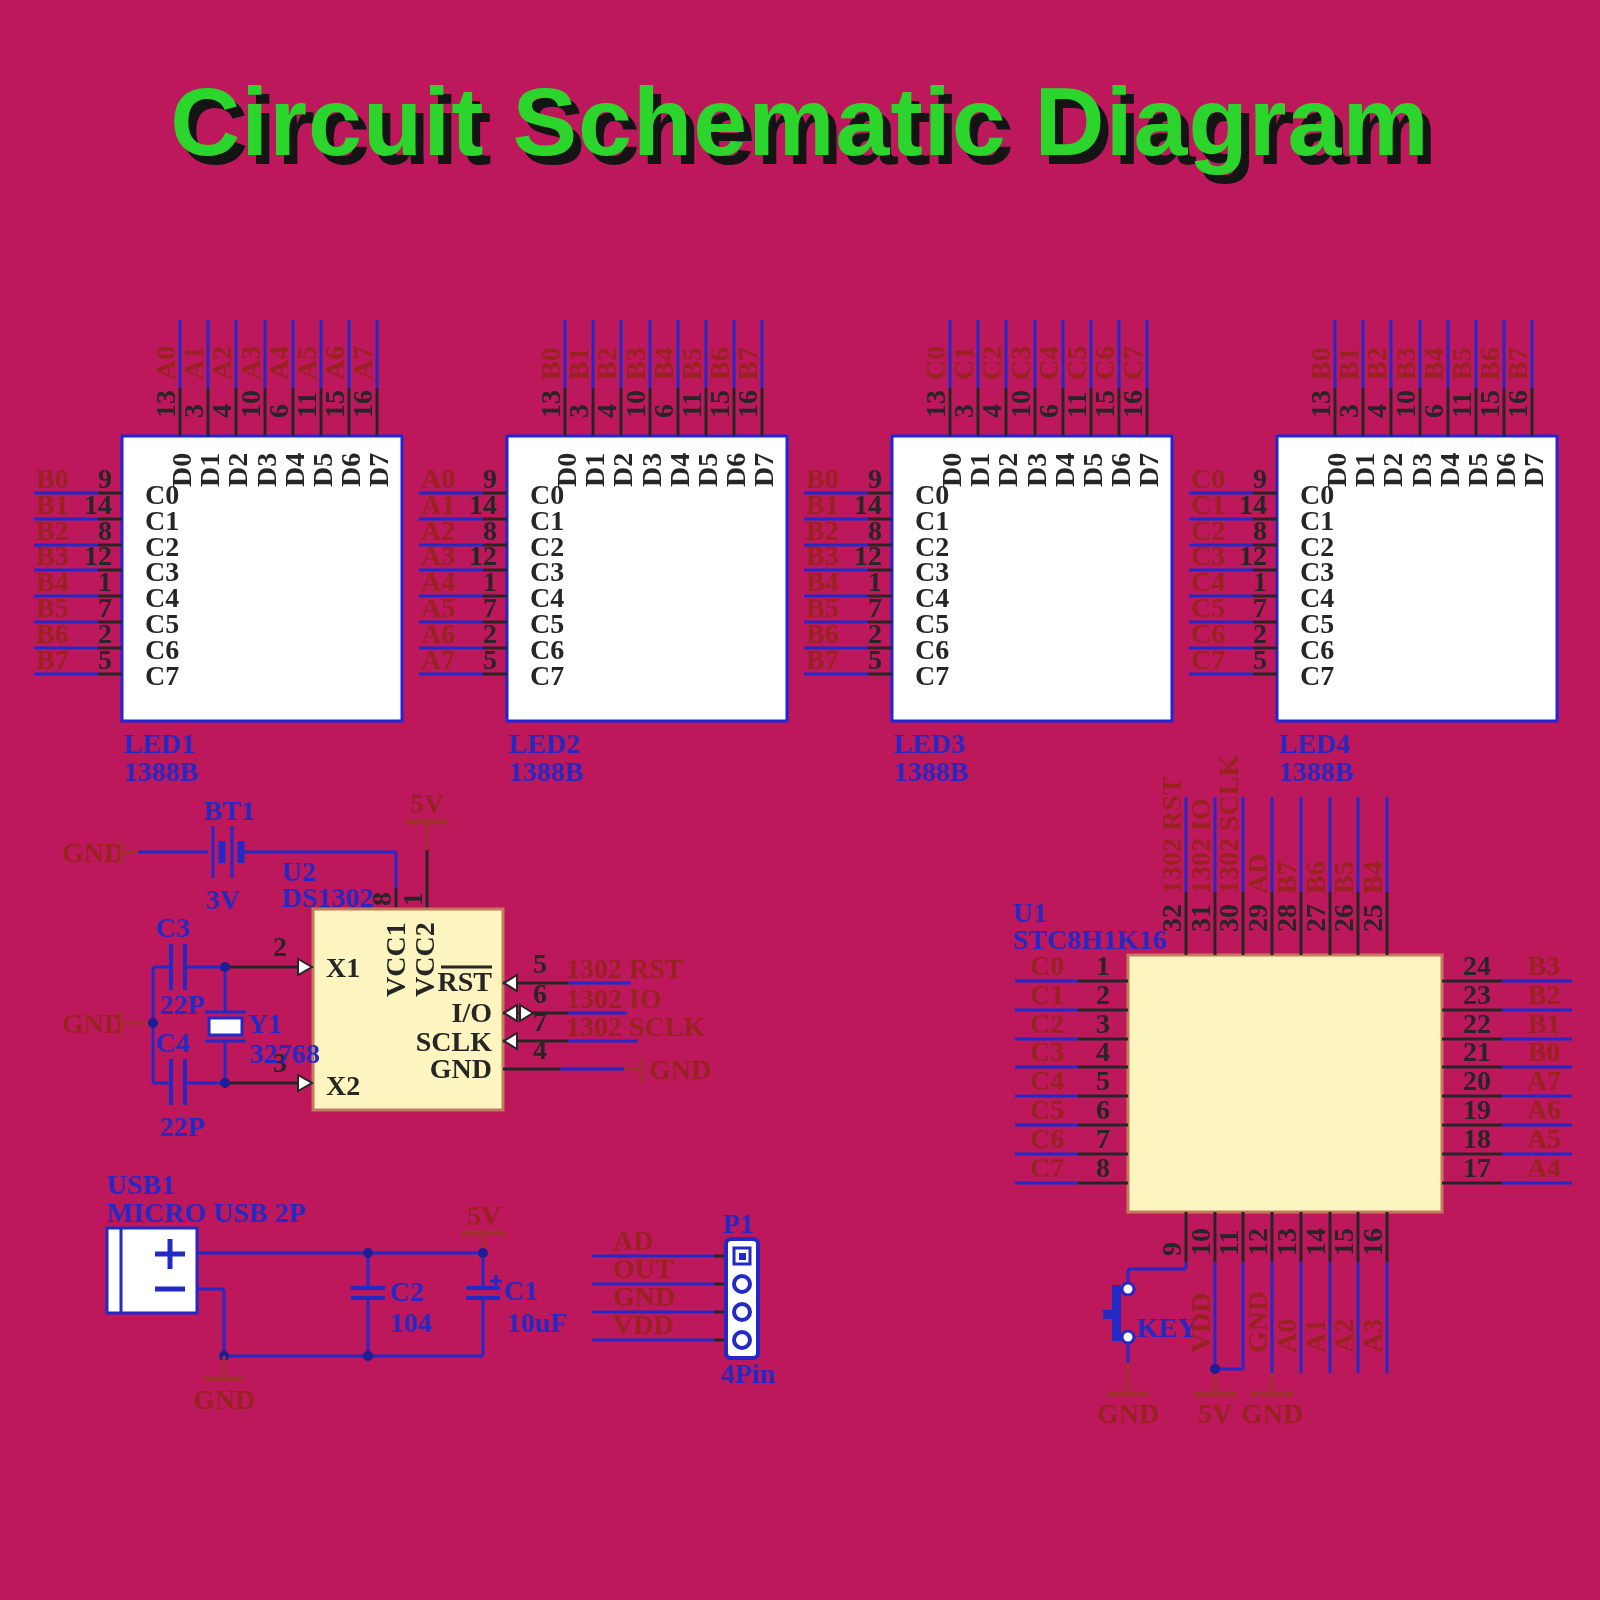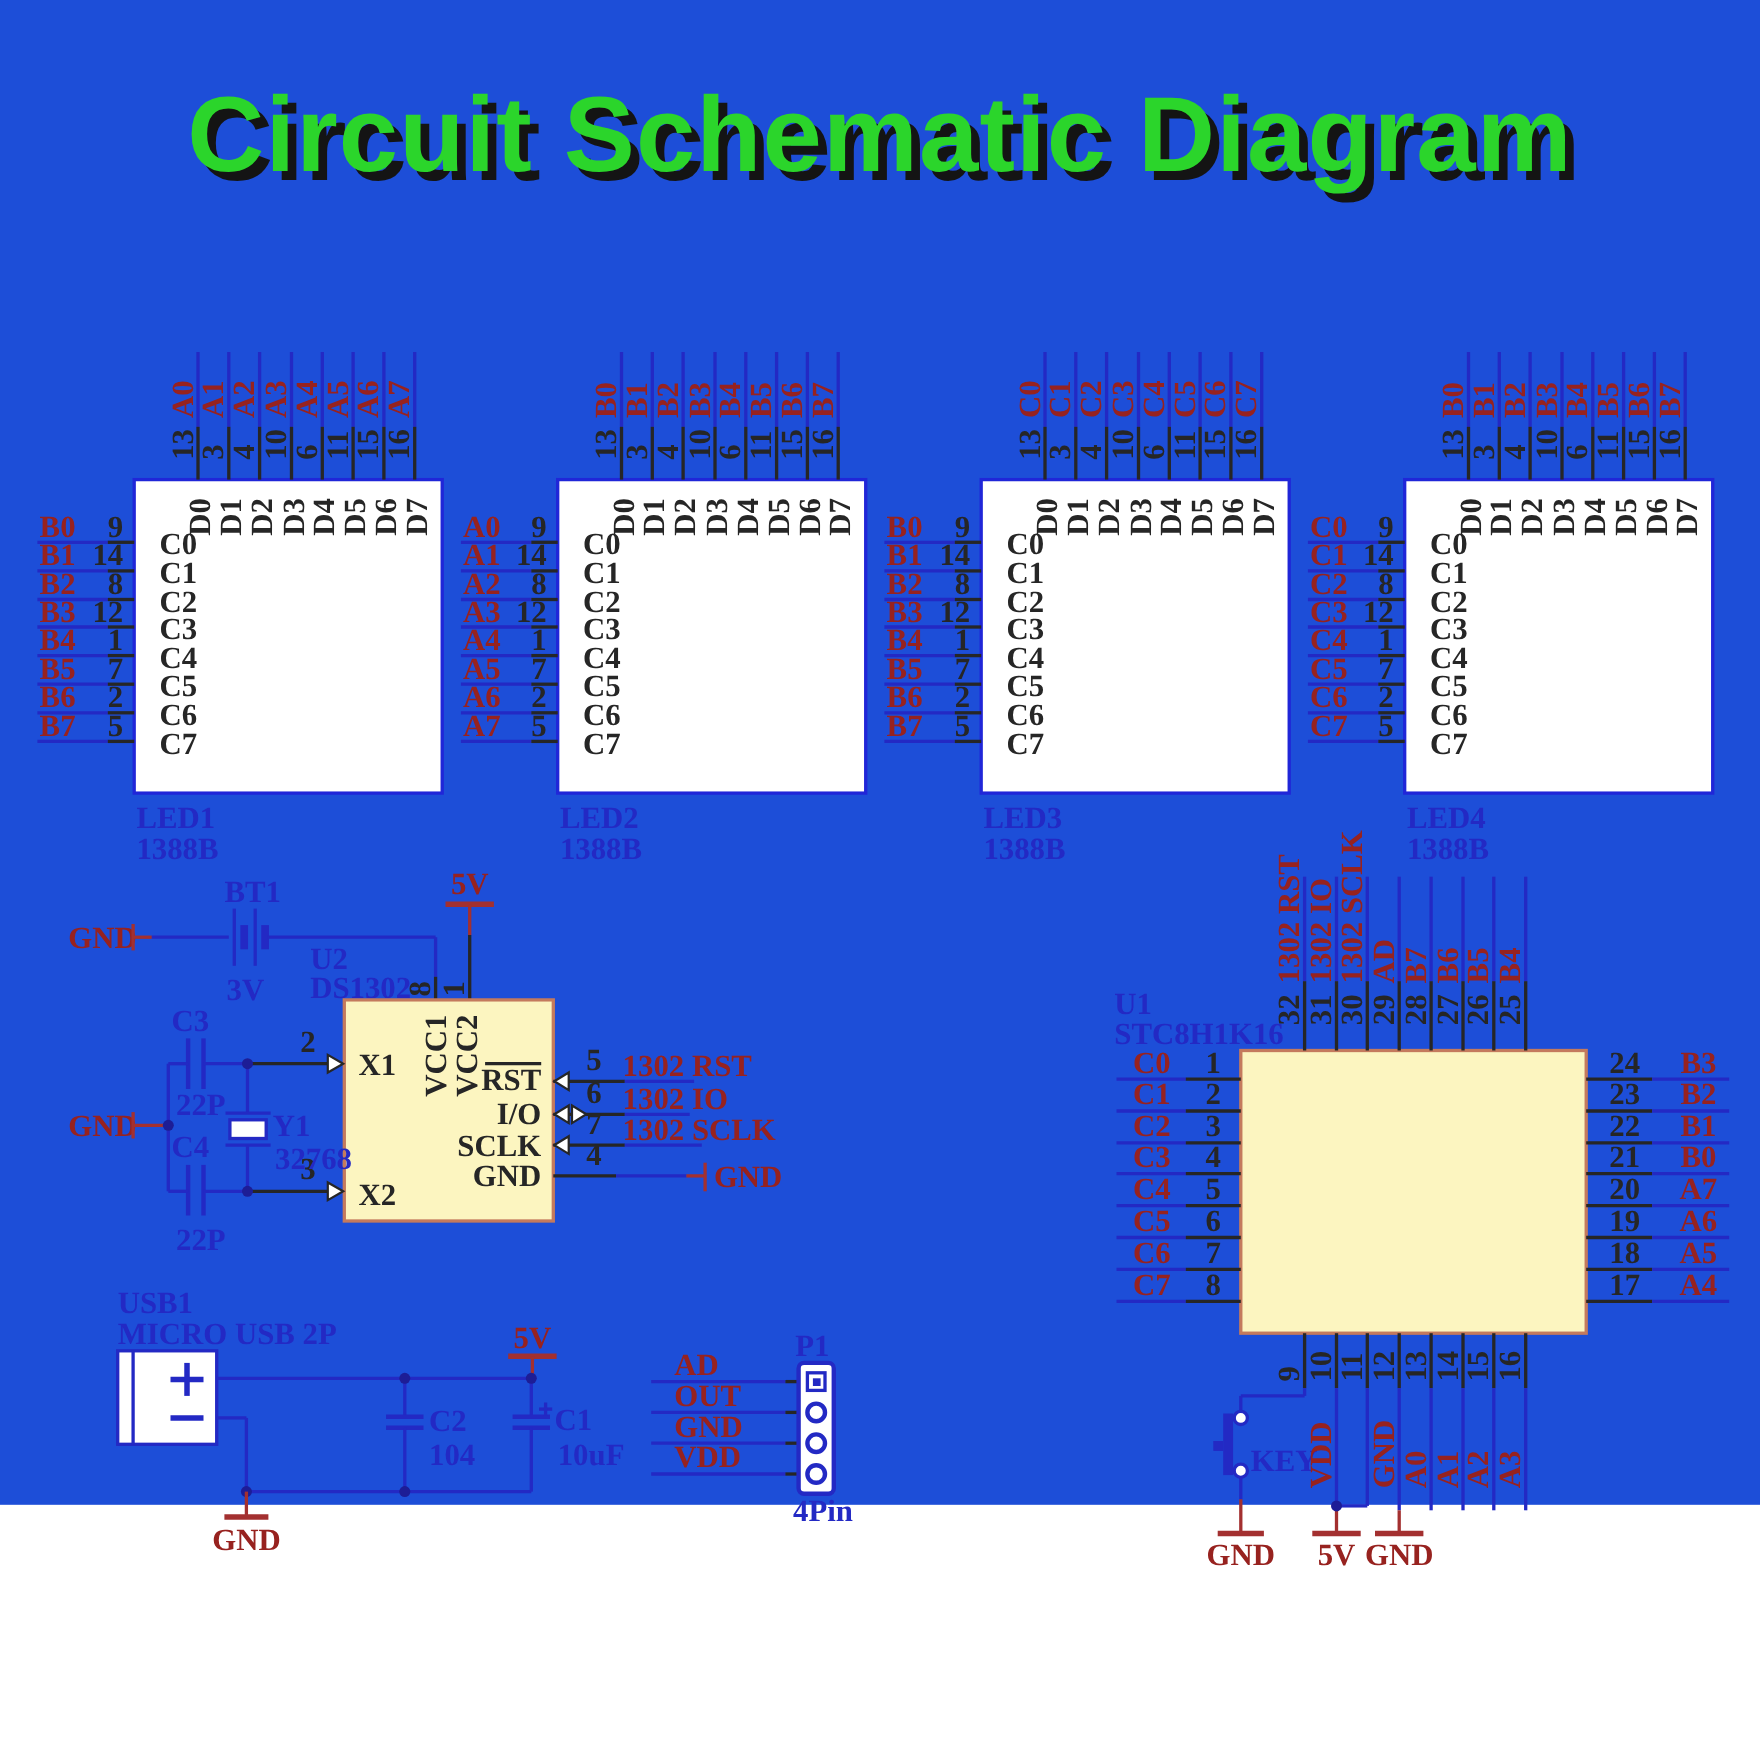--- a/index.html
+++ b/index.html
@@ -1,16 +1,16 @@
 <!DOCTYPE html>
 <html><head>
 <meta charset="utf-8">
 <style>
   html,body{margin:0;padding:0;background:#ffffff;width:1600px;height:1600px;overflow:hidden;}
-  #stage{position:relative;width:1600px;height:1368px;background:#1d4ed8;}
+  #stage{position:relative;width:1600px;height:1600px;background:#be185d;}
   .title{
     position:absolute;left:0;top:66px;width:1600px;text-align:center;
     font-family:"Liberation Sans",sans-serif;font-weight:800;font-size:97px;
     letter-spacing:1px;color:#2bd52b;text-shadow:8px 9px 0 #141414;white-space:nowrap;
   }
   svg text{font-family:"Liberation Serif",serif;font-weight:bold;}
 </style>
 </head>
 <body>
 

